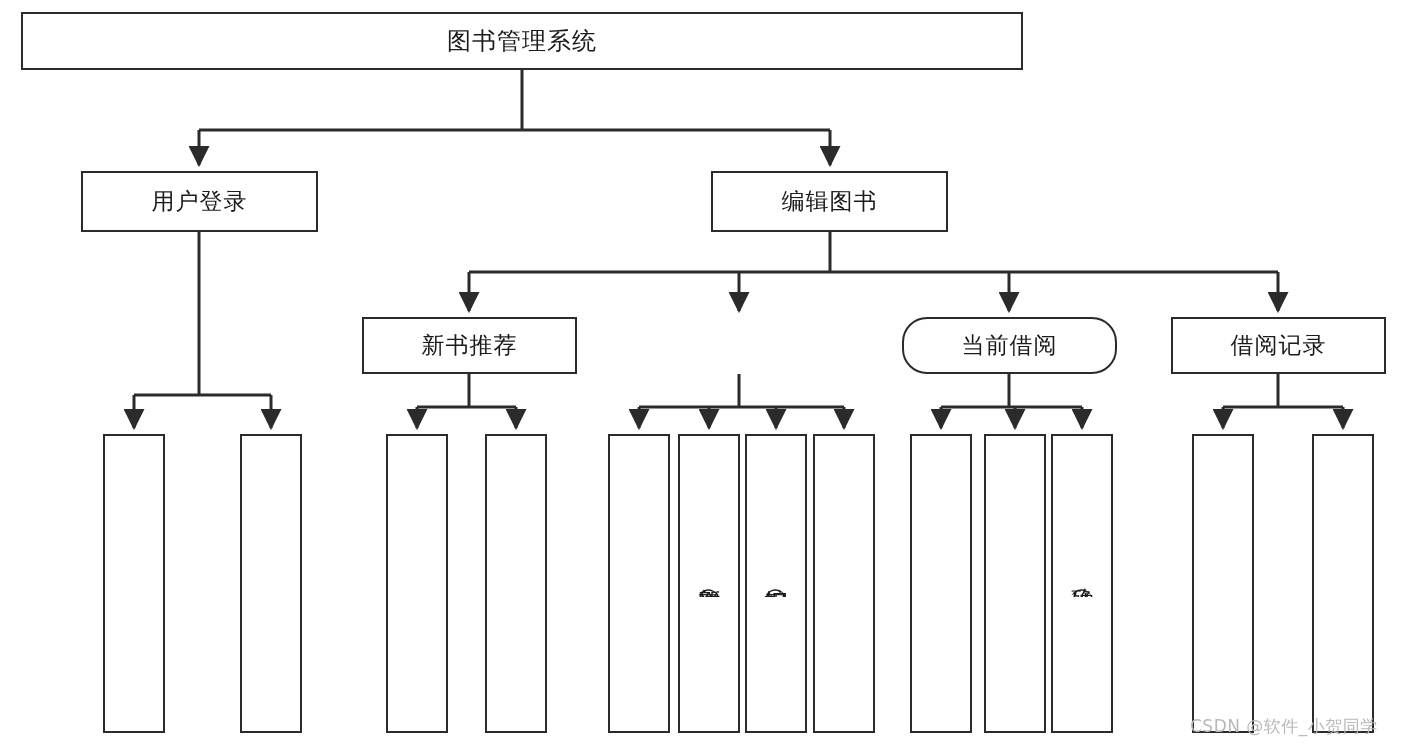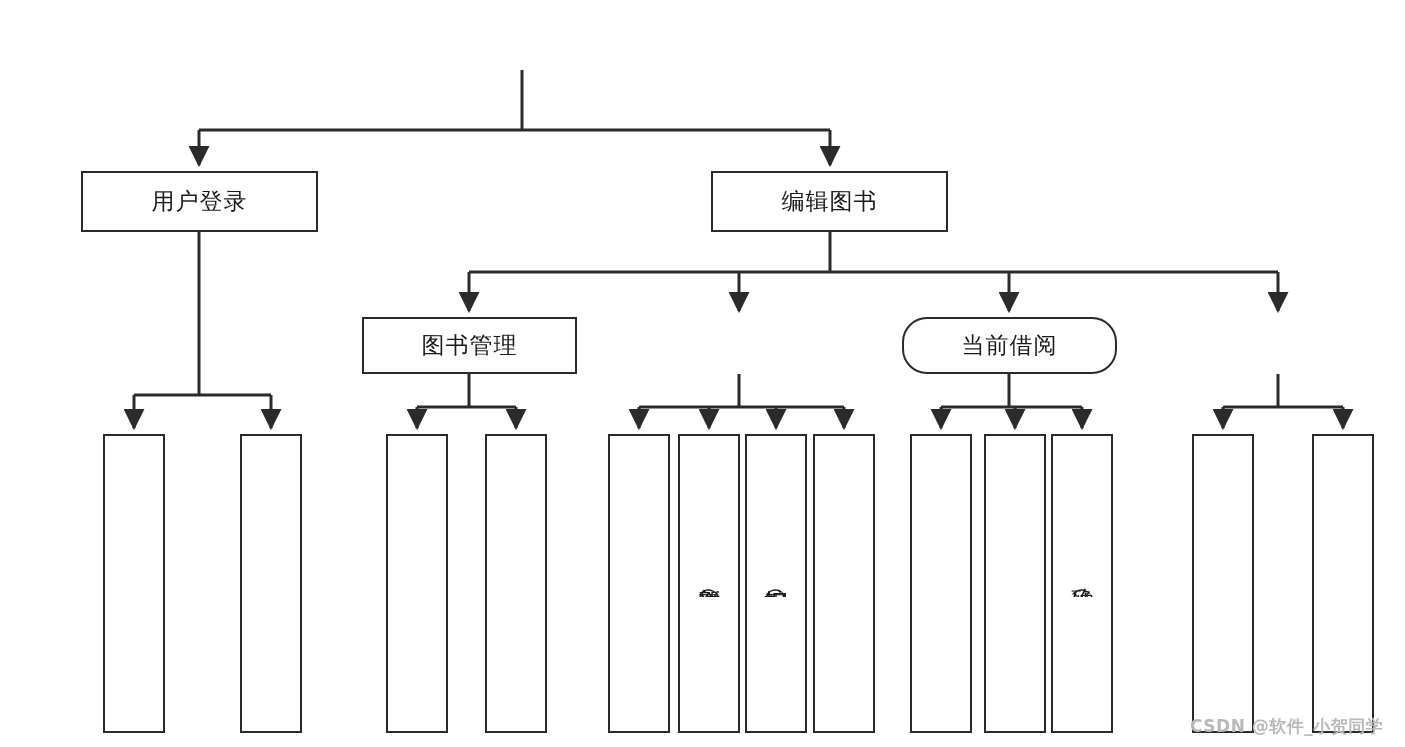--- a/index.html
+++ b/index.html
@@ -117,33 +117,39 @@
       <path d="M 1015 407 L 1015 428" marker-end="url(#arrow)"></path>
       <path d="M 1082 407 L 1082 428" marker-end="url(#arrow)"></path>
 
       <path d="M 1278 374 L 1278 407"></path>
       <path d="M 1223 407 L 1343 407"></path>
       <path d="M 1223 407 L 1223 428" marker-end="url(#arrow)"></path>
       <path d="M 1343 407 L 1343 428" marker-end="url(#arrow)"></path>
     </g>
   </svg>
 
+  <div class="node horiz root" id="node-root" style="left: 21px; top: 12px; width: 1002px; height: 58px;">
+    <span>图书管理系统</span>
+  </div>
 
   <div class="node horiz" id="node-l2-0" style="left: 81px; top: 171px; width: 237px; height: 61px;">
     <span>用户登录</span>
   </div>
   <div class="node horiz" id="node-l2-1" style="left: 711px; top: 171px; width: 237px; height: 61px;">
     <span>编辑图书</span>
   </div>
 
   <div class="node horiz" id="node-l3-0" style="left: 362px; top: 317px; width: 215px; height: 57px;">
-    <span>图书管理</span>
+    <span>新书推荐</span>
   </div>
   <div class="node horiz" id="node-l3-2" style="left: 902px; top: 317px; width: 215px; height: 57px; border-radius: 25px;">
     <span>当前借阅</span>
+  </div>
+  <div class="node horiz" id="node-l3-3" style="left: 1171px; top: 317px; width: 215px; height: 57px;">
+    <span>借阅记录</span>
   </div>
 
   <div class="node vert" id="node-leaf-0" style="left: 103px; top: 434px; width: 62px; height: 299px;">
     <span class="vtext">用户登录</span>
   </div>
   <div class="node vert" id="node-leaf-1" style="left: 240px; top: 434px; width: 62px; height: 299px;">
     <span class="vtext">注销登录</span>
   </div>
   <div class="node vert" id="node-leaf-2" style="left: 386px; top: 434px; width: 62px; height: 299px;">
     <span class="vtext">查询图书</span>
@@ -172,15 +178,15 @@
   <div class="node vert" id="node-leaf-10" style="left: 1051px; top: 434px; width: 62px; height: 299px;">
     <span class="vtext">确认归还（管理员）</span>
   </div>
   <div class="node vert" id="node-leaf-11" style="left: 1192px; top: 434px; width: 62px; height: 299px;">
     <span class="vtext">新增借阅记录</span>
   </div>
   <div class="node vert" id="node-leaf-12" style="left: 1312px; top: 434px; width: 62px; height: 299px;">
     <span class="vtext">查询借阅记录</span>
   </div>
 
-  <div class="watermark" id="watermark" style="left: 1190px; top: 715px; font-weight: bold;">CSDN @软件_小贺同学</div>
+  <div class="watermark" id="watermark" style="left: 1190px; top: 715px;">CSDN @软件_小贺同学</div>
 
 </div>
 
 </body></html>

